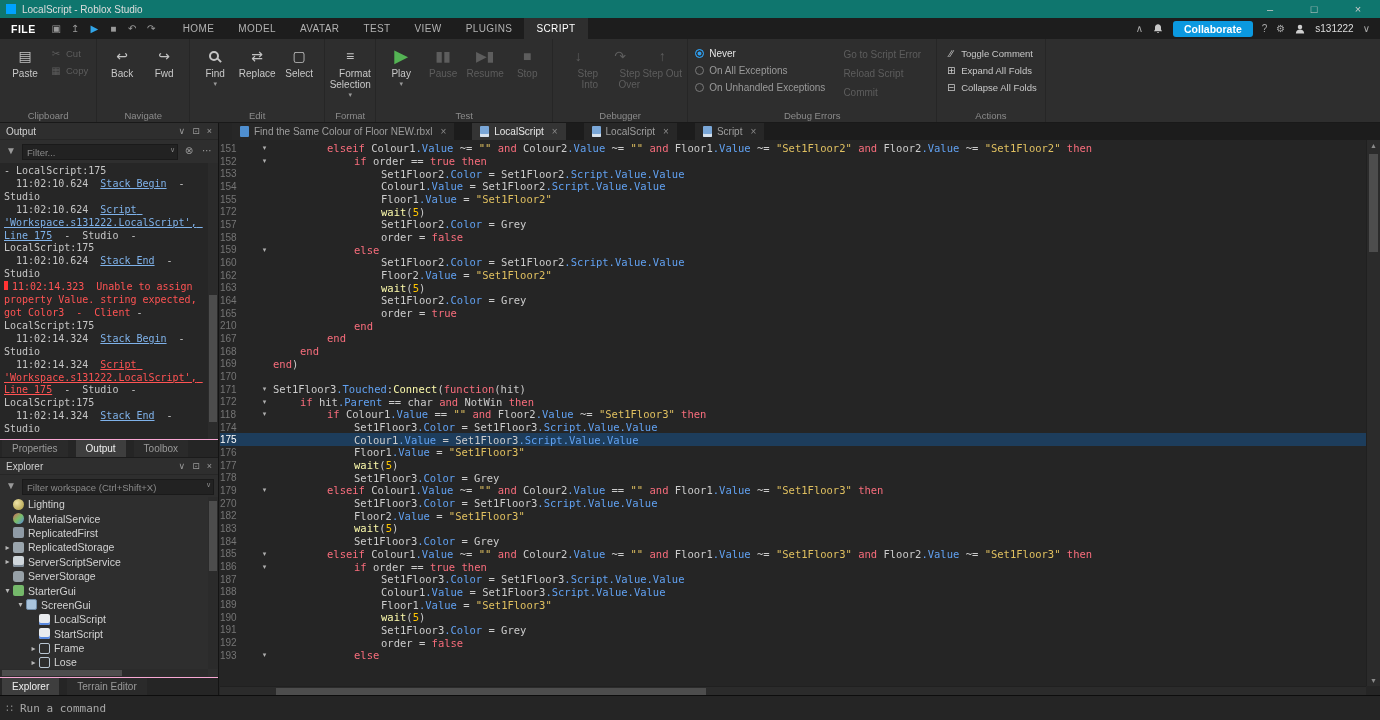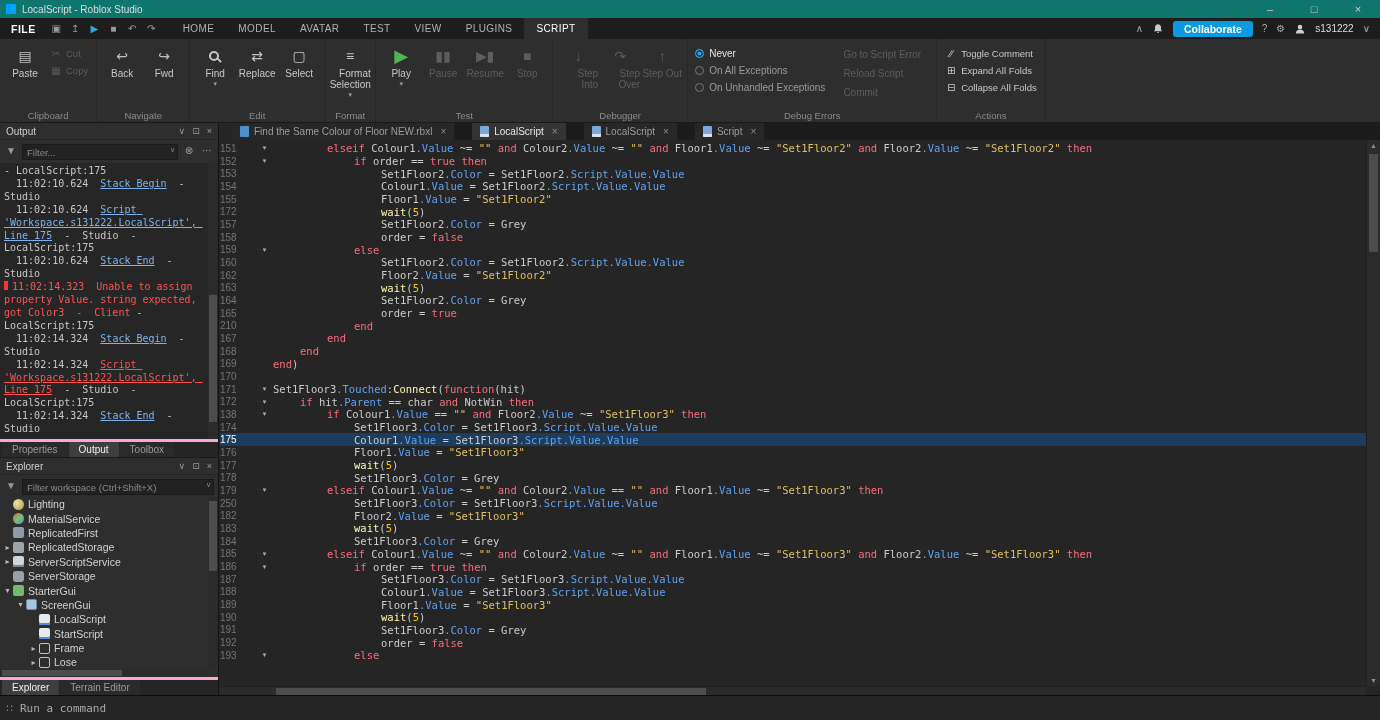--- a/index.html
+++ b/index.html
@@ -67,21 +67,21 @@
 .ftool{color:#9a9a9a;font-size:10px;width:14px;text-align:center;}
 .outlog{position:absolute;top:40px;left:0;right:10px;bottom:18px;overflow:hidden;background:#262626;padding:2px 2px 0 4px;font-family:"DejaVu Sans Mono",monospace;font-size:10px;line-height:12.9px;}
 .oentry{white-space:pre-wrap;overflow-wrap:break-word;}
 .o-out{color:#c6c6c6;}
 .o-link{color:#7fb2ea;text-decoration:underline;}
 .o-err{color:#ff5353;}
 .o-errlink{color:#ff5353;text-decoration:underline;}
 .omark{display:inline-block;width:4px;height:9px;background:#f33;margin-right:4px;}
 .ovscroll{position:absolute;top:40px;right:0;width:10px;bottom:18px;background:#2b2b2b;}
 .ovthumb{position:absolute;left:1px;right:1px;top:48%;height:46%;background:#4d4d4d;}
-.docktabs{position:absolute;left:0;right:0;bottom:0;height:18px;background:#252525;border-top:3px solid #f9a8d4;display:flex;align-items:stretch;padding-left:2px;gap:1px;}
+.docktabs{position:absolute;left:0;right:0;bottom:0;height:18px;background:#252525;border-top:1px solid #f9a8d4;display:flex;align-items:stretch;padding-left:2px;gap:8px;}
 .dtab{padding:0 10px;display:flex;align-items:center;font-size:10px;color:#9a9a9a;background:#2a2a2a;}
 .dtab.active{background:#3e3e3e;color:#efefef;}
 .tree{position:absolute;top:39px;left:2px;right:10px;bottom:26px;overflow:hidden;font-size:10.5px;}
 .trow{height:14.4px;display:flex;align-items:center;}
 .tarrow{width:11px;text-align:center;font-size:8px;color:#b8b8b8;flex:none;}
 .ticon{width:11px;height:11px;flex:none;margin-right:4px;border-radius:2px;}
 .tlabel{color:#d2d2d2;white-space:nowrap;}
 .tvscroll{position:absolute;right:0;top:39px;width:10px;bottom:26px;background:#2b2b2b;}
 .tvthumb{position:absolute;left:1px;right:1px;top:4px;height:70px;background:#4d4d4d;}
 .thscroll{position:absolute;left:0;right:10px;bottom:18px;height:8px;background:#2b2b2b;}
@@ -641,21 +641,21 @@
             <span class="gnum">171</span>
             <span class="gfold">▾</span>
             <span class="ccode" style="padding-left: 0px;"><span class="tk-t">Set1Floor3</span><span class="tk-p">.Touched</span><span class="tk-t">:</span><span class="tk-f">Connect</span><span class="tk-t">(</span><span class="tk-k">function</span><span class="tk-t">(hit)</span></span>
           </div>
           <div class="crow">
             <span class="gnum">172</span>
             <span class="gfold">▾</span>
             <span class="ccode" style="padding-left: 27px;"><span class="tk-k">if</span><span class="tk-t"> hit</span><span class="tk-p">.Parent</span><span class="tk-t"> == char </span><span class="tk-k">and</span><span class="tk-t"> NotWin </span><span class="tk-k">then</span></span>
           </div>
           <div class="crow">
-            <span class="gnum">138</span>
+            <span class="gnum">118</span>
             <span class="gfold">▾</span>
             <span class="ccode" style="padding-left: 54px;"><span class="tk-k">if</span><span class="tk-t"> Colour1</span><span class="tk-p">.Value</span><span class="tk-t"> == </span><span class="tk-s">""</span><span class="tk-t"> </span><span class="tk-k">and</span><span class="tk-t"> Floor2</span><span class="tk-p">.Value</span><span class="tk-t"> ~= </span><span class="tk-s">"Set1Floor3"</span><span class="tk-t"> </span><span class="tk-k">then</span></span>
           </div>
           <div class="crow">
             <span class="gnum">174</span>
             <span class="gfold"></span>
             <span class="ccode" style="padding-left: 81px;"><span class="tk-t">Set1Floor3</span><span class="tk-p">.Color</span><span class="tk-t"> = Set1Floor3</span><span class="tk-p">.Script.Value.Value</span></span>
           </div>
           <div class="crow hl">
             <span class="gnum">175</span>
@@ -676,21 +676,21 @@
             <span class="gnum">178</span>
             <span class="gfold"></span>
             <span class="ccode" style="padding-left: 81px;"><span class="tk-t">Set1Floor3</span><span class="tk-p">.Color</span><span class="tk-t"> = Grey</span></span>
           </div>
           <div class="crow">
             <span class="gnum">179</span>
             <span class="gfold">▾</span>
             <span class="ccode" style="padding-left: 54px;"><span class="tk-k">elseif</span><span class="tk-t"> Colour1</span><span class="tk-p">.Value</span><span class="tk-t"> ~= </span><span class="tk-s">""</span><span class="tk-t"> </span><span class="tk-k">and</span><span class="tk-t"> Colour2</span><span class="tk-p">.Value</span><span class="tk-t"> == </span><span class="tk-s">""</span><span class="tk-t"> </span><span class="tk-k">and</span><span class="tk-t"> Floor1</span><span class="tk-p">.Value</span><span class="tk-t"> ~= </span><span class="tk-s">"Set1Floor3"</span><span class="tk-t"> </span><span class="tk-k">then</span></span>
           </div>
           <div class="crow">
-            <span class="gnum">250</span>
+            <span class="gnum">270</span>
             <span class="gfold"></span>
             <span class="ccode" style="padding-left: 81px;"><span class="tk-t">Set1Floor3</span><span class="tk-p">.Color</span><span class="tk-t"> = Set1Floor3</span><span class="tk-p">.Script.Value.Value</span></span>
           </div>
           <div class="crow">
             <span class="gnum">182</span>
             <span class="gfold"></span>
             <span class="ccode" style="padding-left: 81px;"><span class="tk-t">Floor2</span><span class="tk-p">.Value</span><span class="tk-t"> = </span><span class="tk-s">"Set1Floor3"</span></span>
           </div>
           <div class="crow">
             <span class="gnum">183</span>

